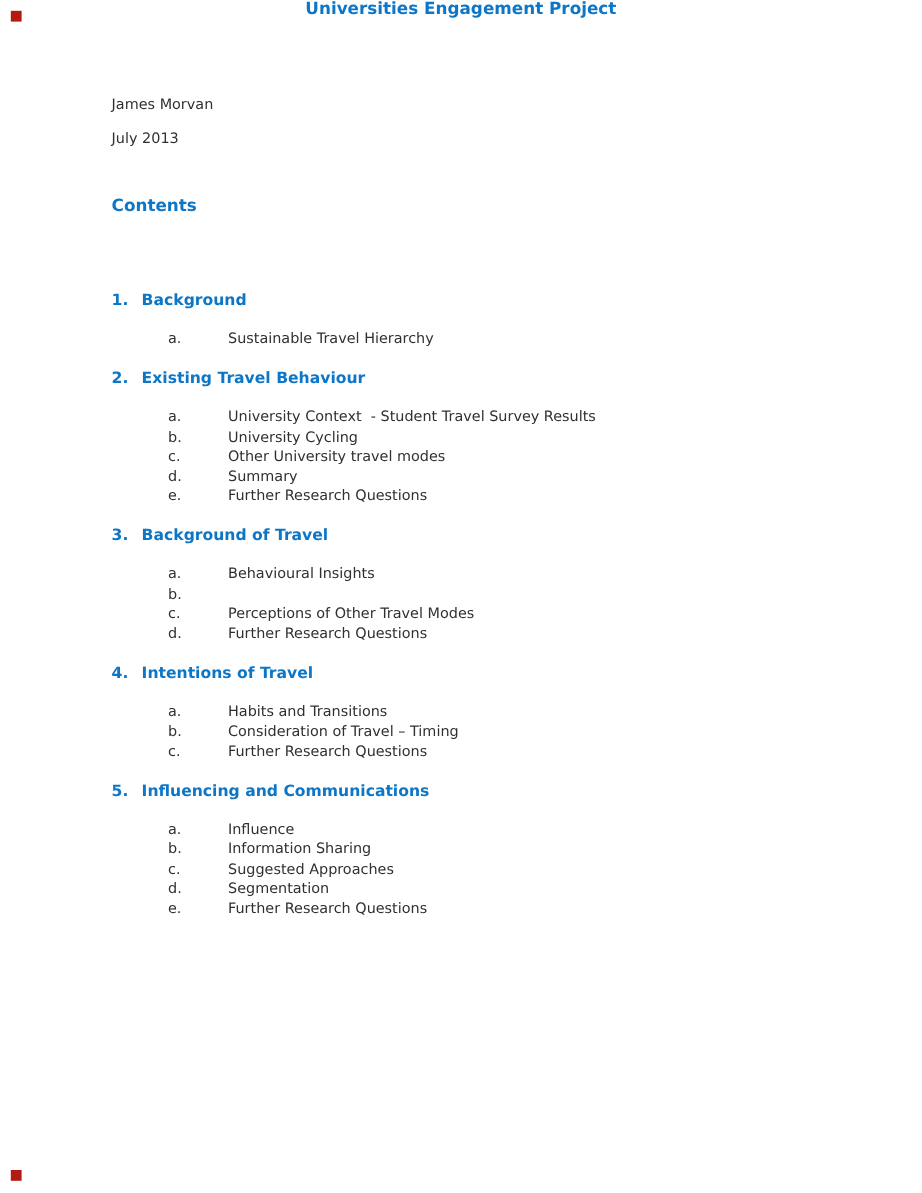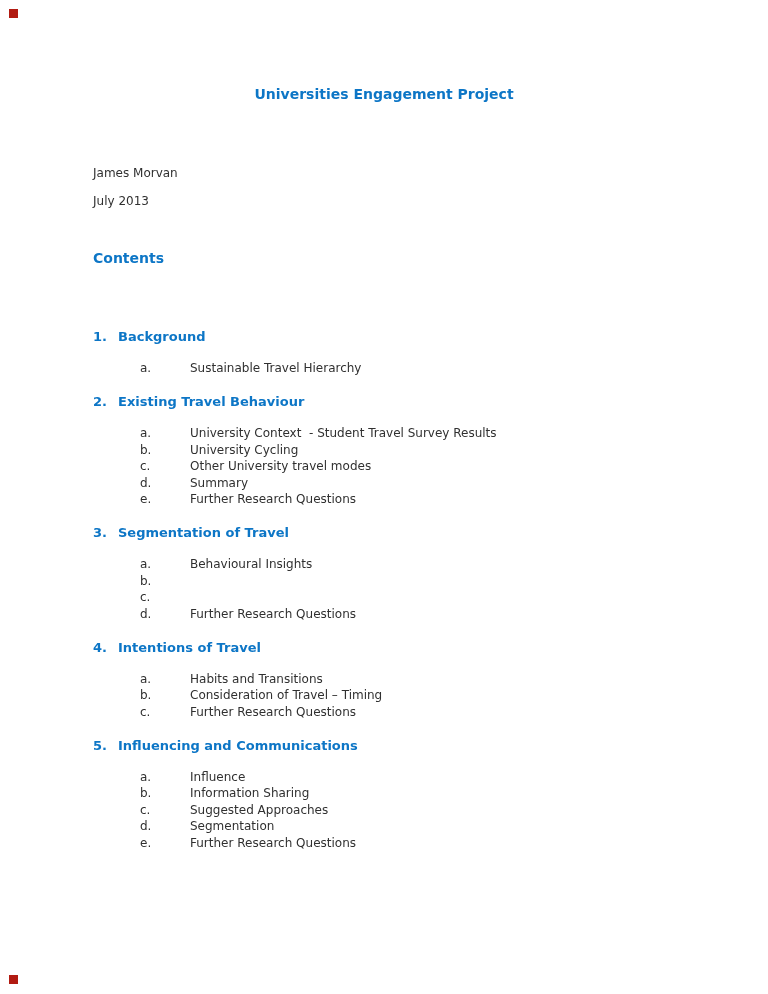--- a/index.html
+++ b/index.html
@@ -18,21 +18,21 @@
   }
   .corner-mark {
     position: absolute;
     left: 9px;
     width: 9px;
     height: 9px;
   }
   .corner-mark.top { top: 9px; }
   .corner-mark.bottom { top: 975px; }
 
-  .flow { padding-top: 86px; }
+  .flow { }
 
   .title {
     text-align: center;
     font-size: 14px;
     font-weight: bold;
     line-height: 16px;
   }
   .subtitle {
     margin-top: 14px;
     text-align: center;
@@ -129,32 +129,33 @@
             </div>
             <div class="sub-item">
               <span class="sub-letter">e.</span>
               <span class="sub-label">Further Research Questions</span>
             </div>
           </div>
         </div>
         <div class="toc-section">
           <div class="section-title" style="color: rgb(13, 118, 198);">
             <span class="section-number">3.</span>
-            <span class="section-label">Segmentation of Travel</span>
+            <span class="section-label">Background of Travel</span>
           </div>
           <div class="sub-list">
             <div class="sub-item">
               <span class="sub-letter">a.</span>
               <span class="sub-label">Behavioural Insights</span>
             </div>
             <div class="sub-item">
               <span class="sub-letter">b.</span>
             </div>
             <div class="sub-item">
               <span class="sub-letter">c.</span>
+              <span class="sub-label">Perceptions of Other Travel Modes</span>
             </div>
             <div class="sub-item">
               <span class="sub-letter">d.</span>
               <span class="sub-label">Further Research Questions</span>
             </div>
           </div>
         </div>
         <div class="toc-section">
           <div class="section-title" style="color: rgb(13, 118, 198);">
             <span class="section-number">4.</span>

